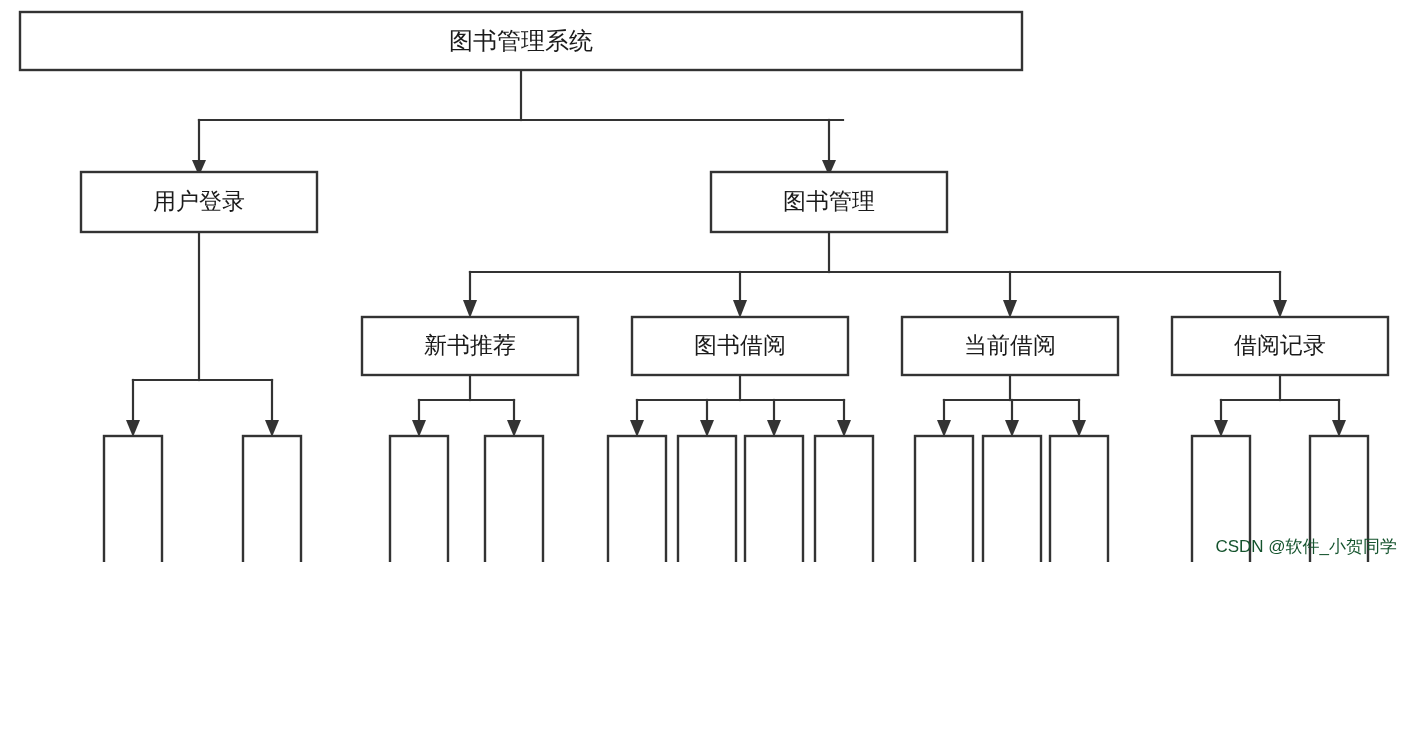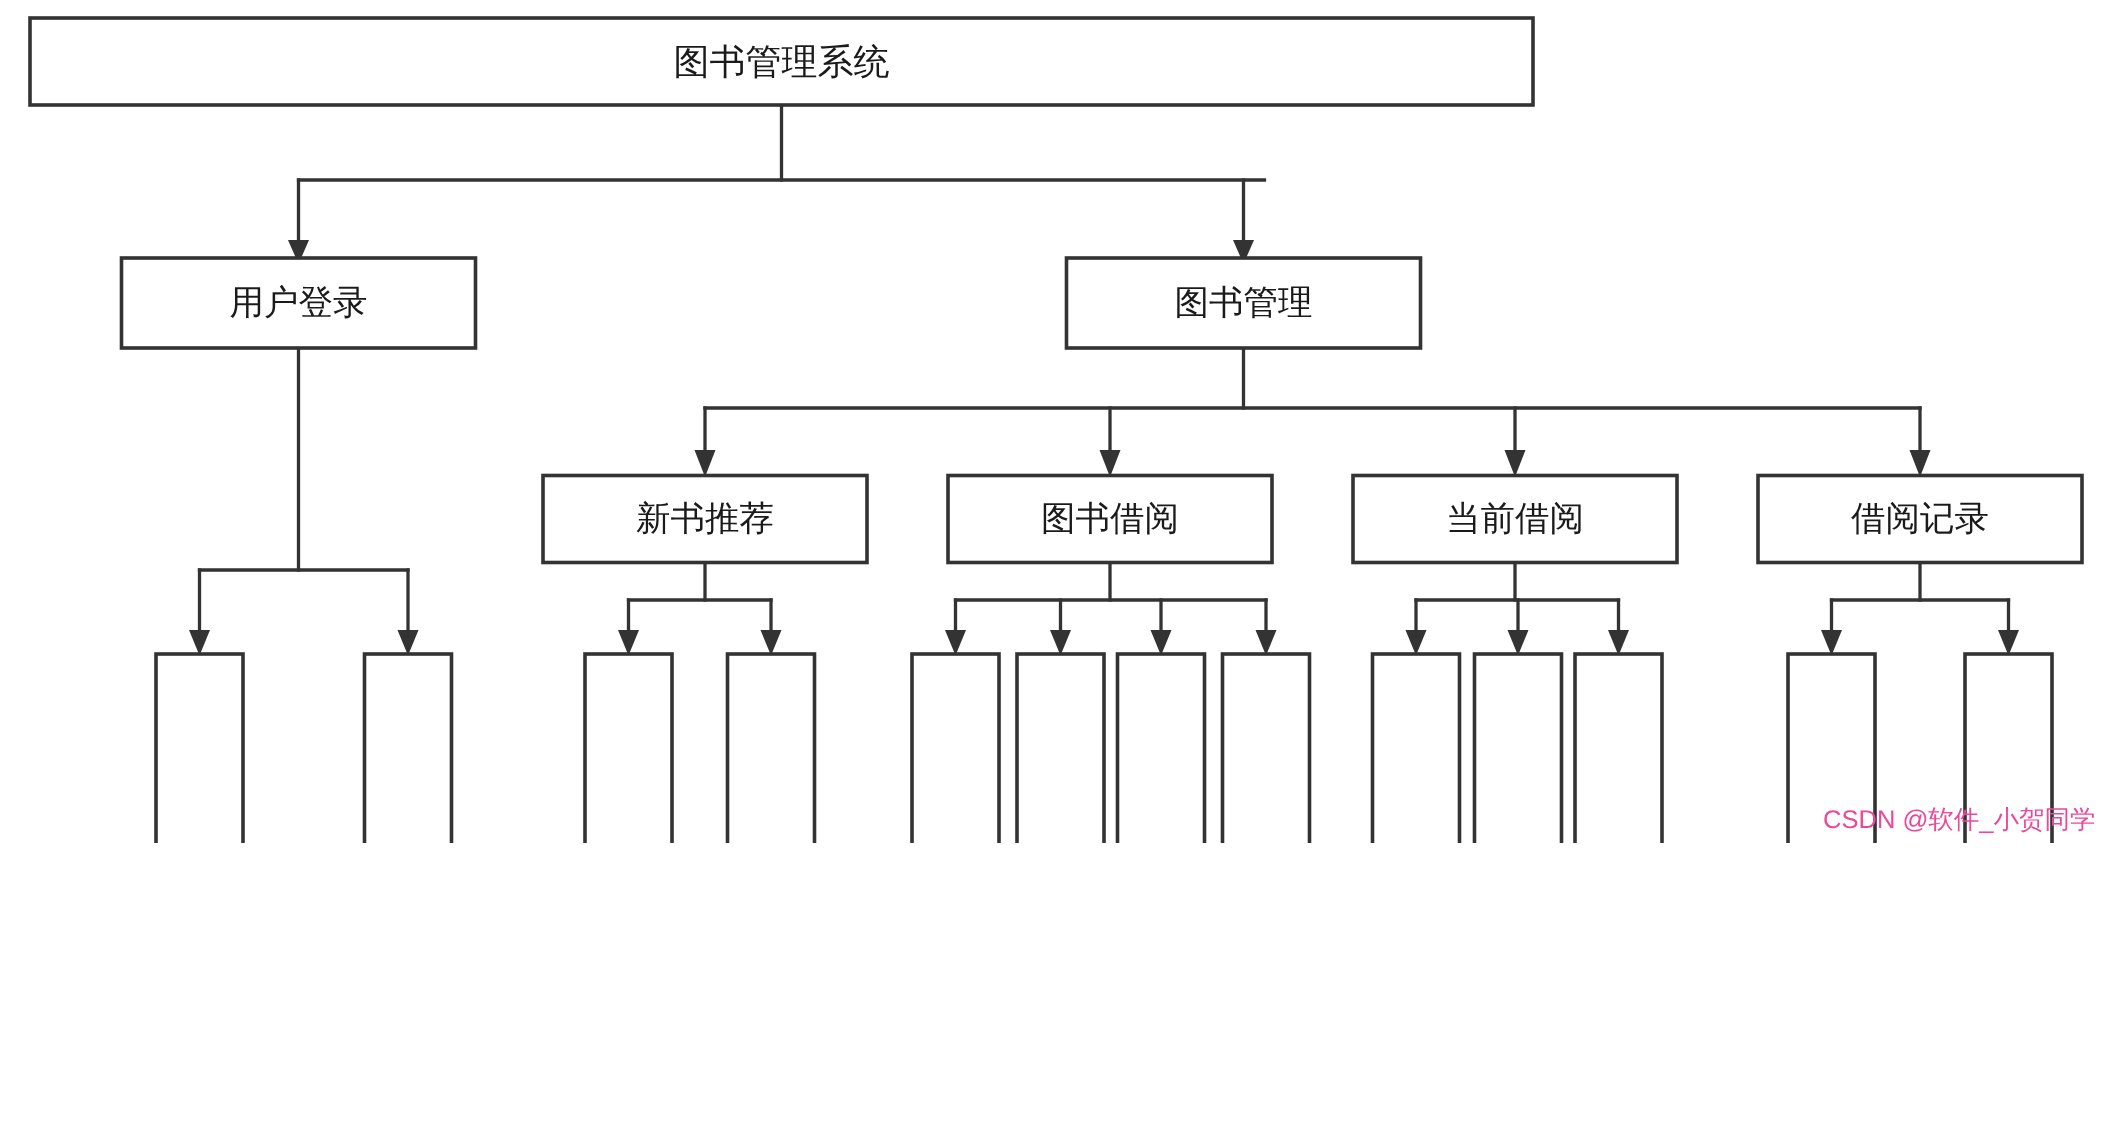--- a/index.html
+++ b/index.html
@@ -68,21 +68,21 @@
   }
   .vlabel.center-start {
     align-items: center;
   }
   .watermark {
     position: absolute;
     right: 8px;
     bottom: 4px;
     font-family: "Liberation Sans", "DejaVu Sans", sans-serif;
     font-size: 17px;
-    color: #ec4899;
+    color: #14532d;
     white-space: nowrap;
     user-select: none;
   }
 </style>
 </head>
 <body>
 
 <div id="diagram-root">
 
   <svg class="flow" viewBox="0 0 1405 747">

